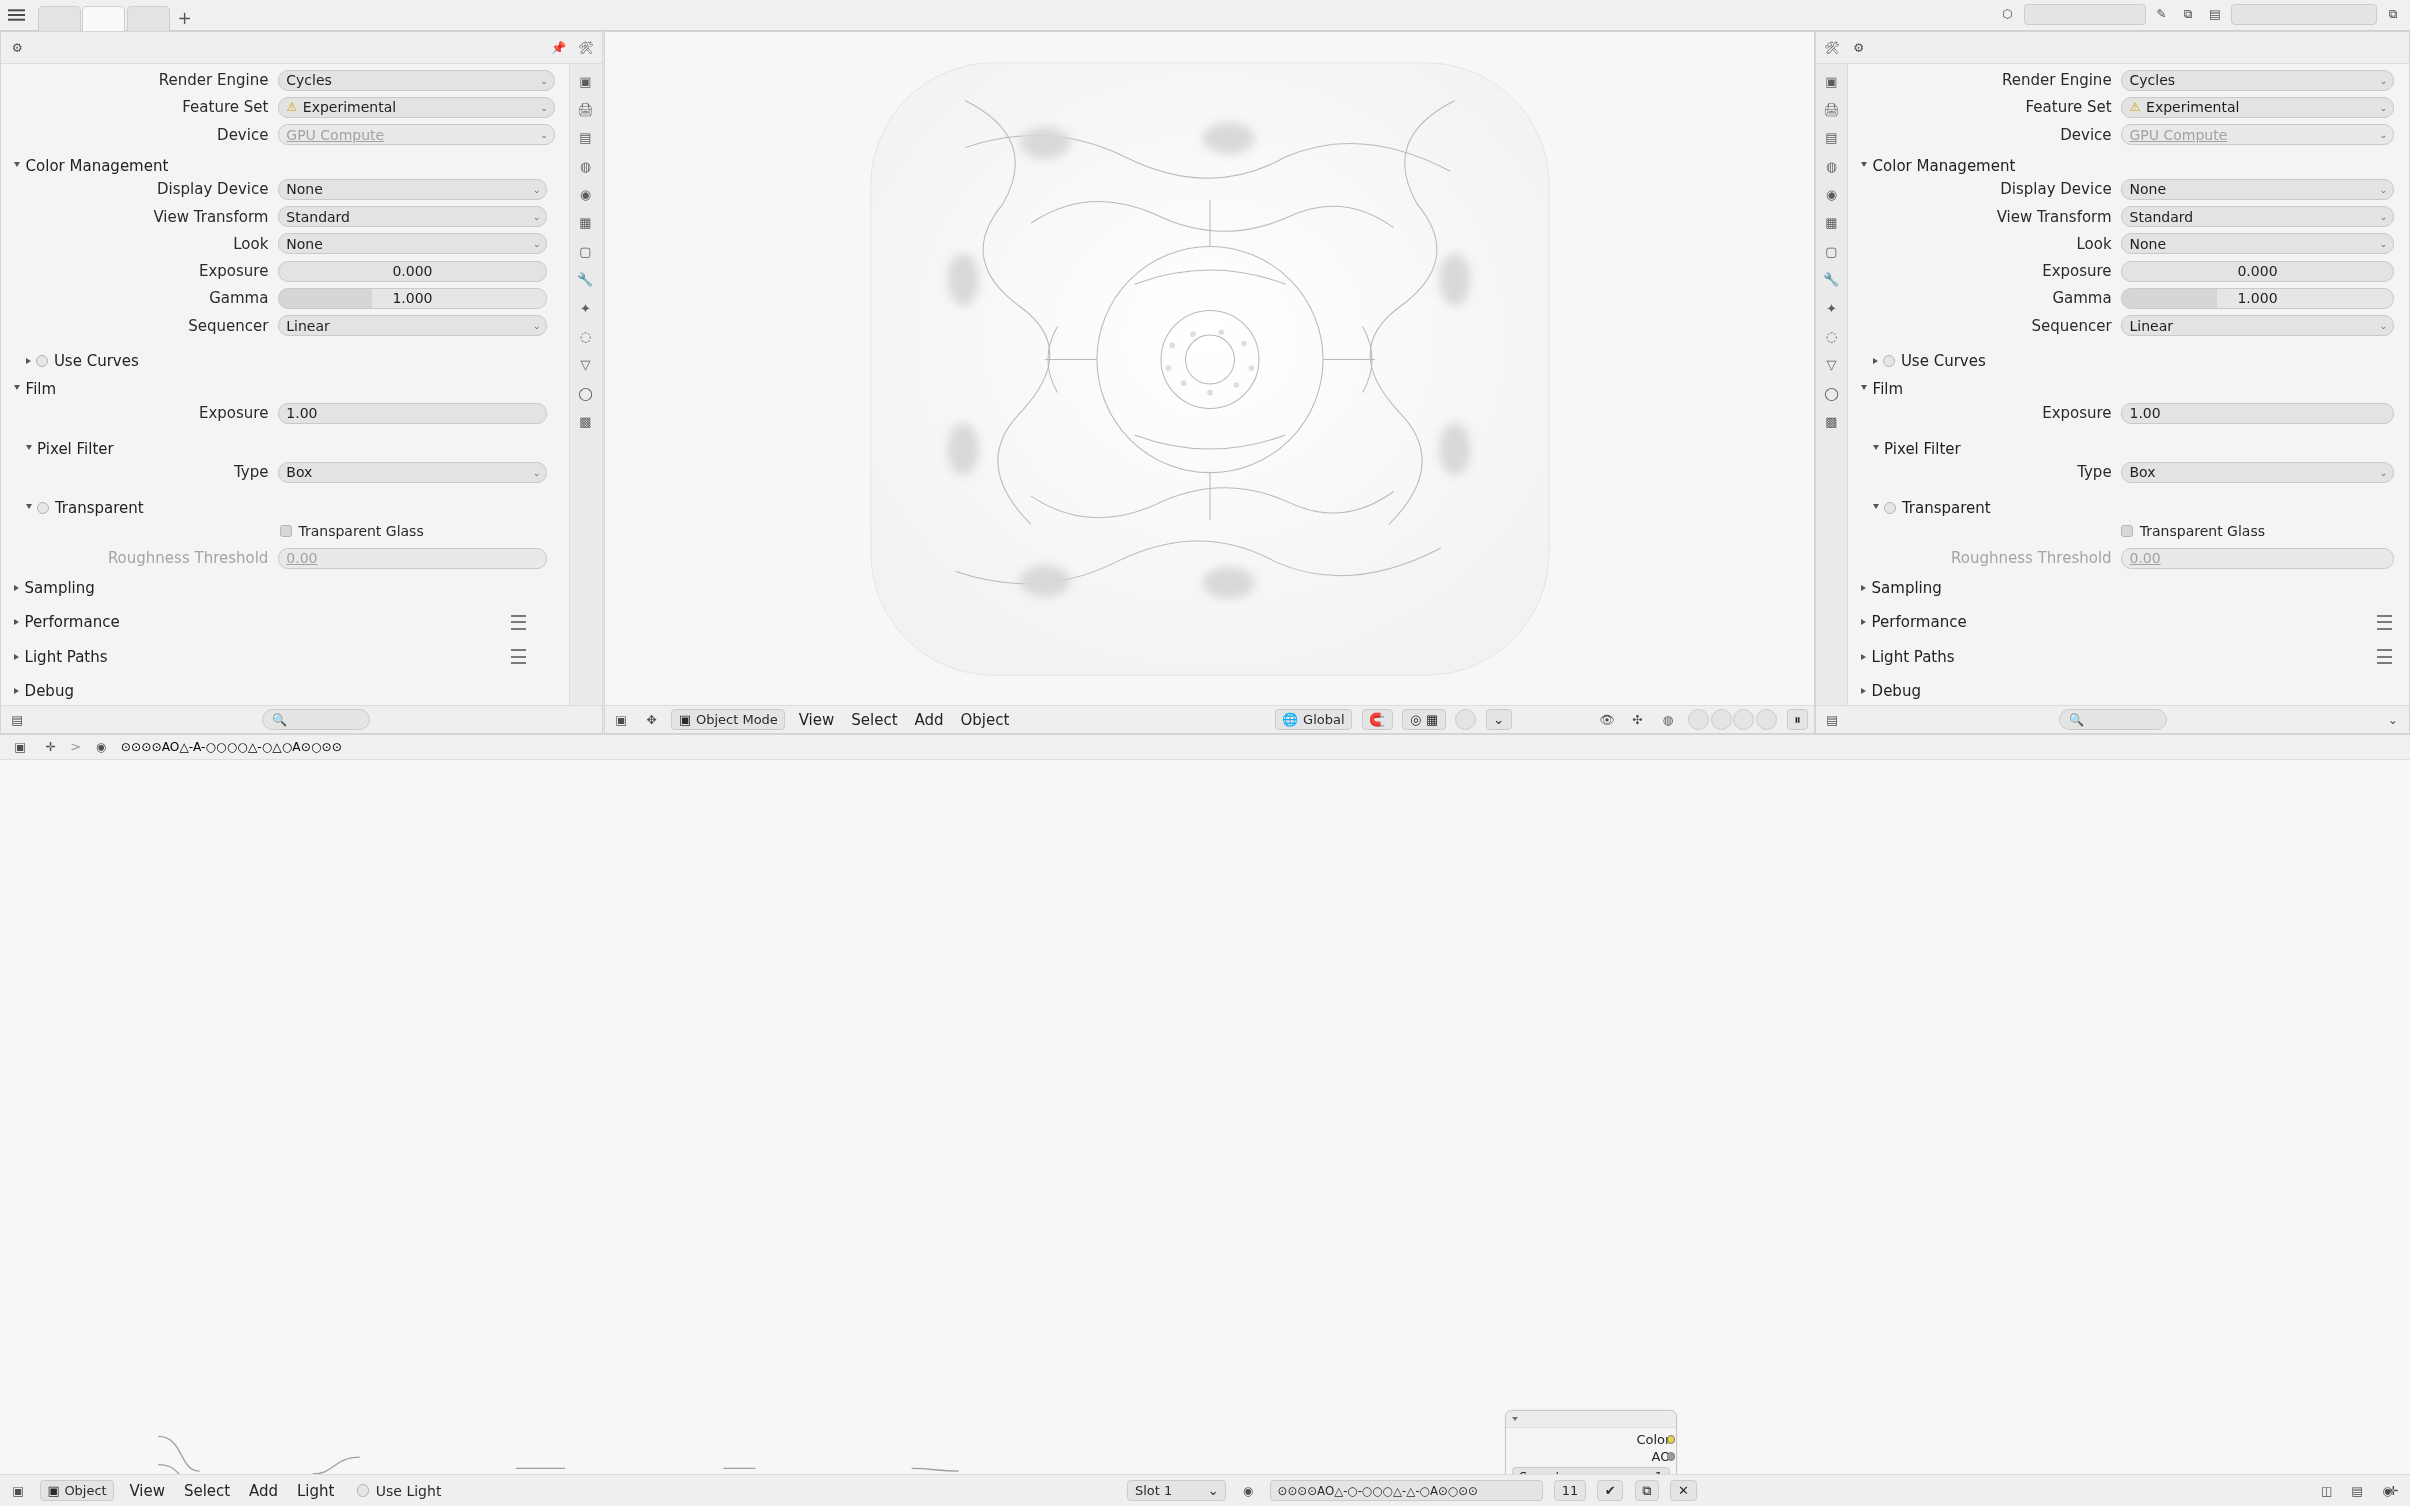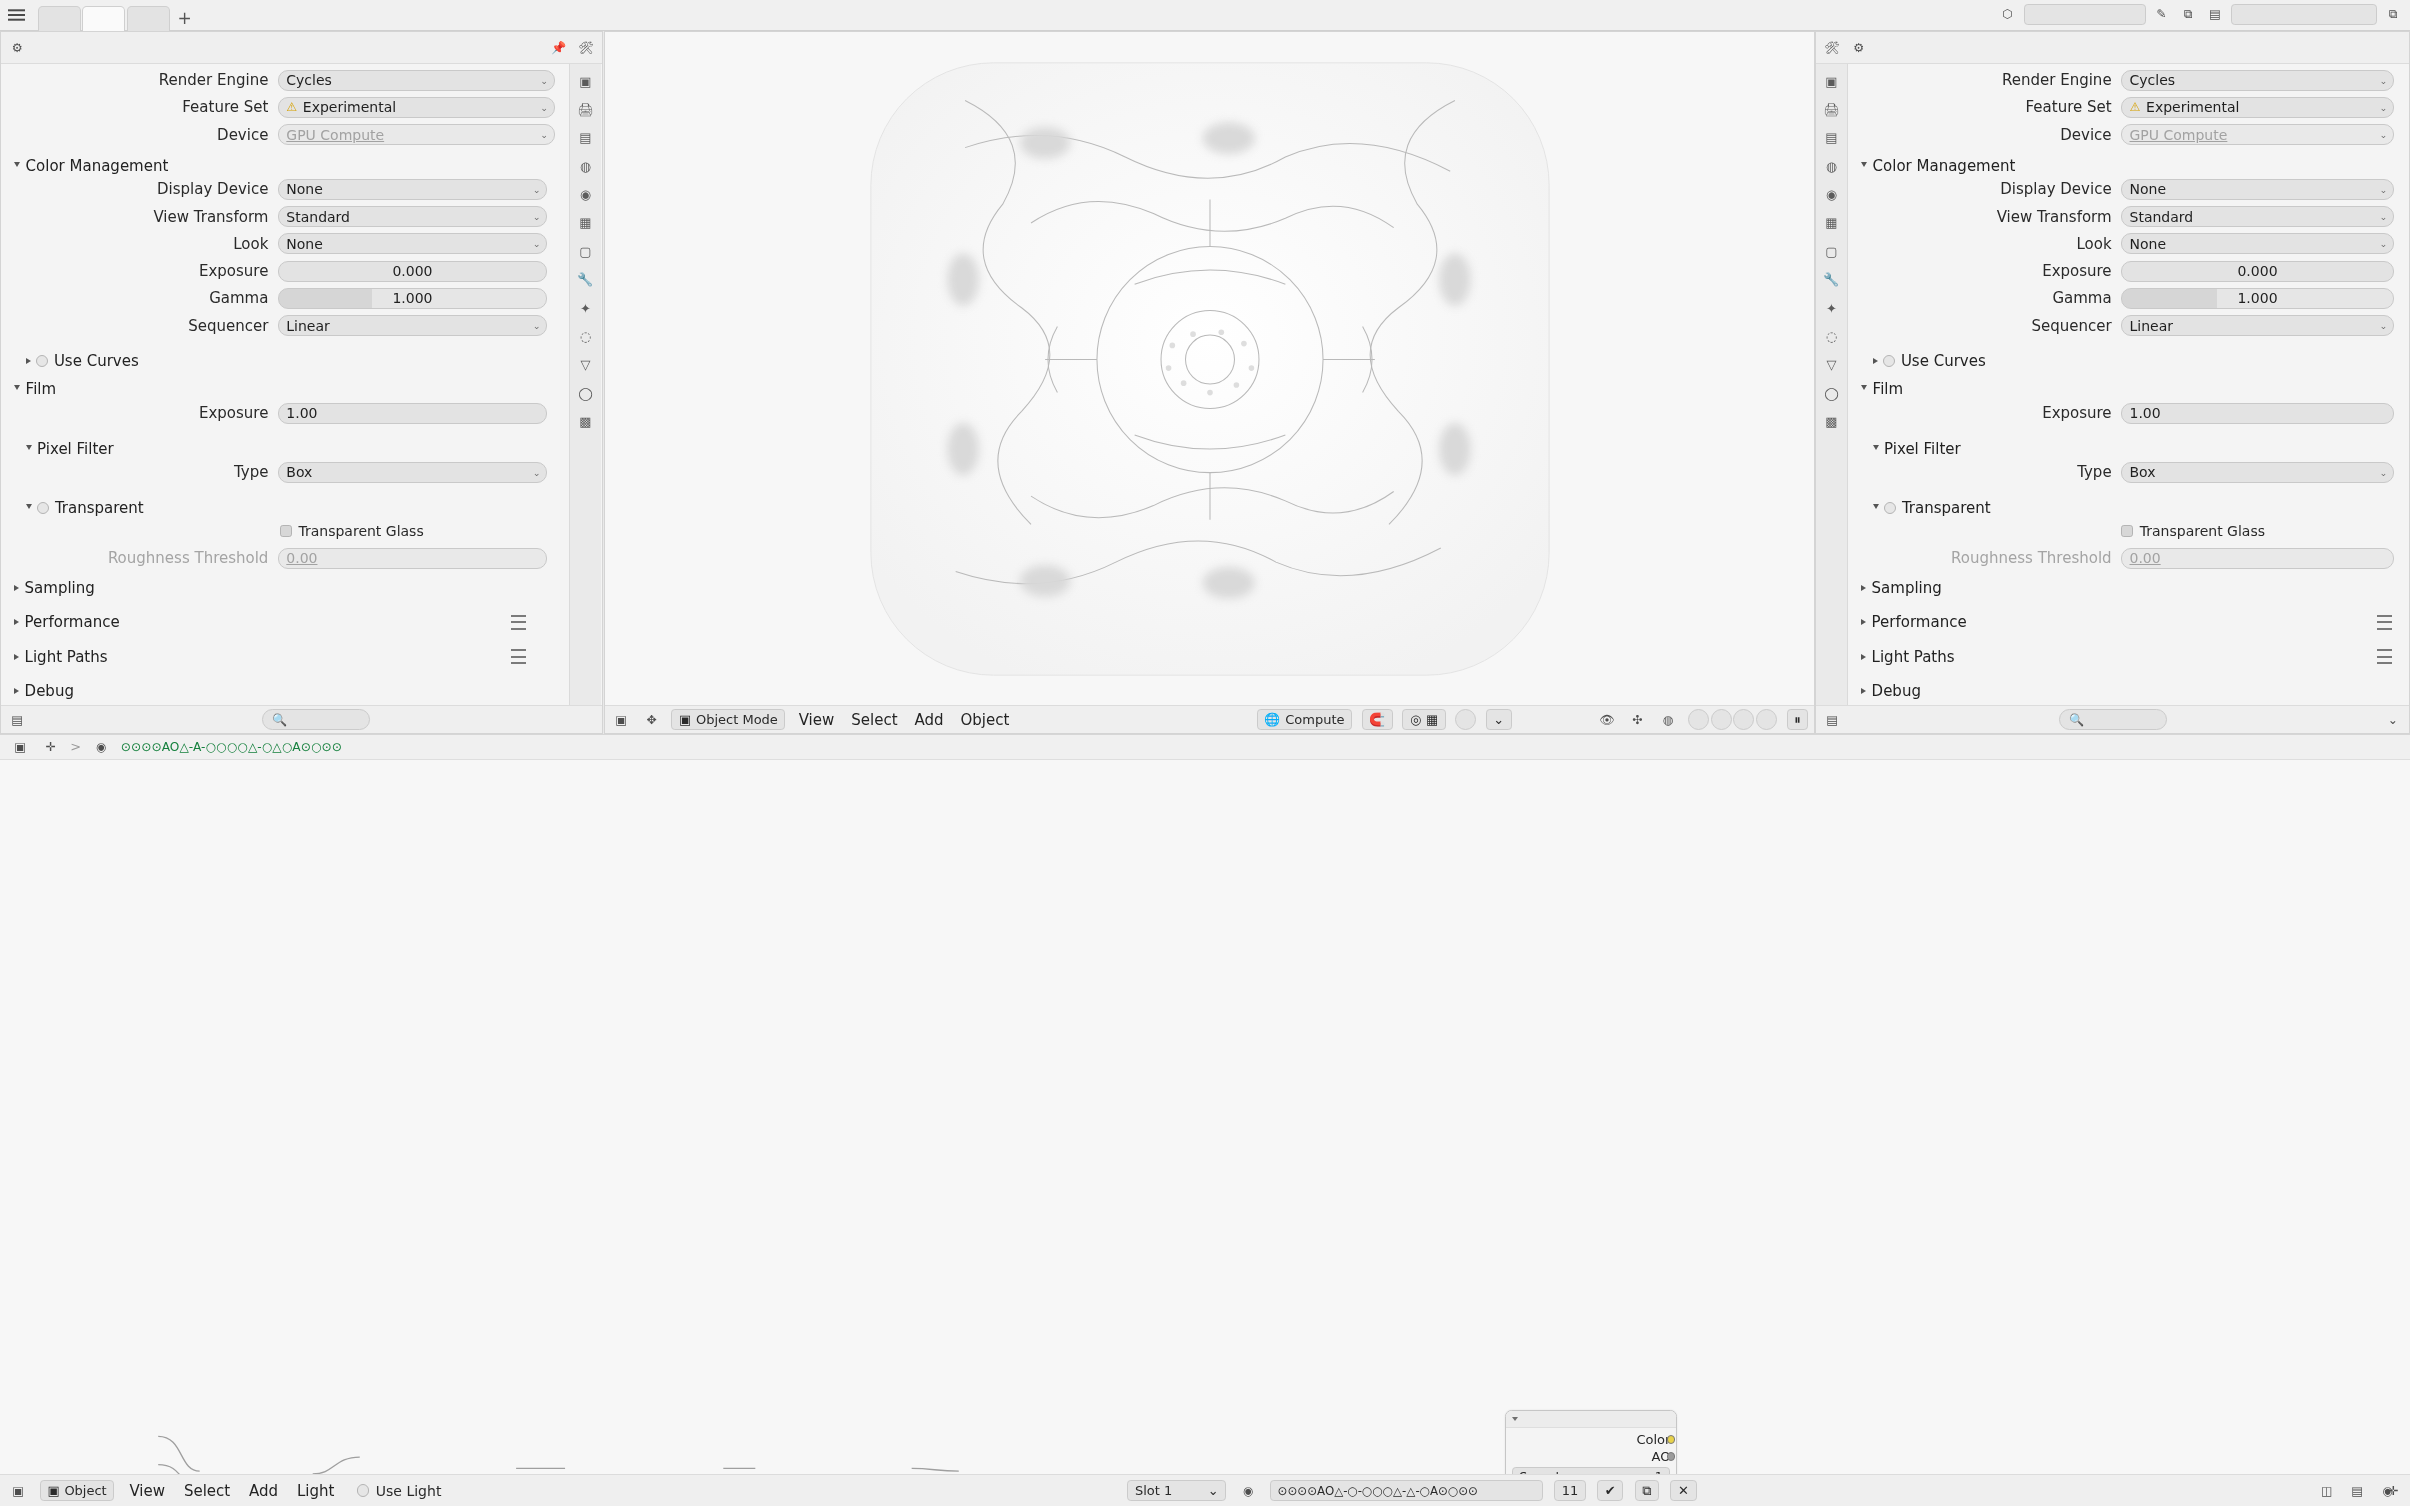--- a/index.html
+++ b/index.html
@@ -353,21 +353,21 @@
         <span>▣</span>
         <span>Object Mode</span>
       </span>
       <span class="menutext">View</span>
       <span class="menutext">Select</span>
       <span class="menutext">Add</span>
       <span class="menutext">Object</span>
       <span style="flex:1"></span>
       <span class="btnish">
         <span>🌐</span>
-        <span>Compute</span>
+        <span>Global</span>
       </span>
       <span class="btnish">
           <span>🧲</span>
         </span>
       <span class="btnish">
           <span>◎</span>
           <span>▦</span>
         </span>
       <span class="roundbtn"></span>
       <span class="btnish">⌄</span>
@@ -559,21 +559,21 @@
       <div class="mini-icon">⌄</div>
     </div>
   </div>
 
   <div class="nodeeditor">
     <div class="ne-header">
       <span class="mini-icon">▣</span>
       <span class="mini-icon">✛</span>
       <span style="color:#9a9a9a">&gt;</span>
       <span class="mini-icon">◉</span>
-      <span style="font-size:12.2px;color:#15803d">⊙⊙⊙⊙AO△-A-○○○○△-○△○A⊙○⊙⊙</span>
+      <span style="font-size:12.2px;color:#000000">⊙⊙⊙⊙AO△-A-○○○○△-○△○A⊙○⊙⊙</span>
     </div>
 
     <div class="ne-canvas">
       <svg class="links" viewBox="0 0 2560 760" width="2411" height="716">
         <g stroke="#9f9f9f" fill="none" stroke-width="1.4">
           <path d="M168 718 C195 718 190 755 212 755"></path>
           <path d="M168 748 C195 748 190 772 212 772"></path>
           <path d="M332 758 C355 758 355 740 382 740"></path>
           <path d="M548 752 C572 752 572 752 600 752"></path>
           <path d="M768 752 C788 752 788 752 802 752"></path>

